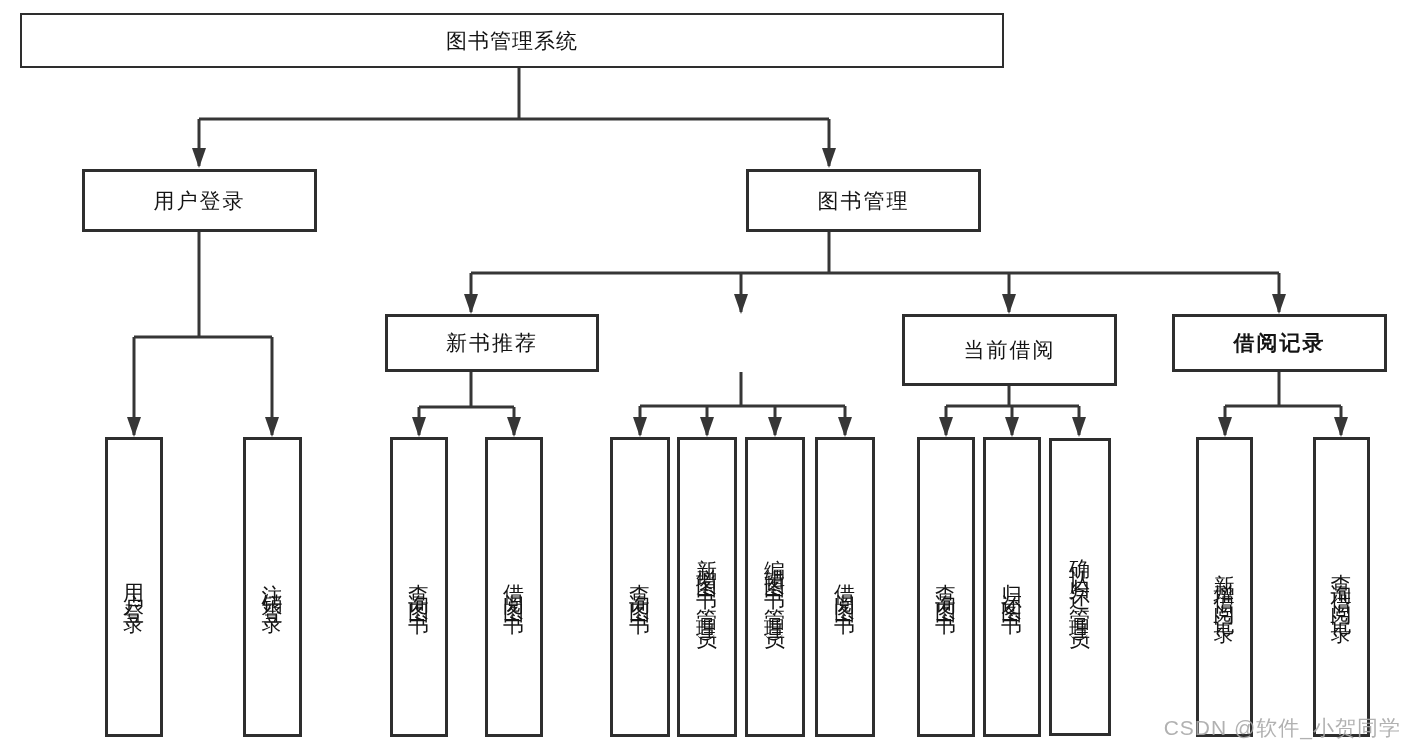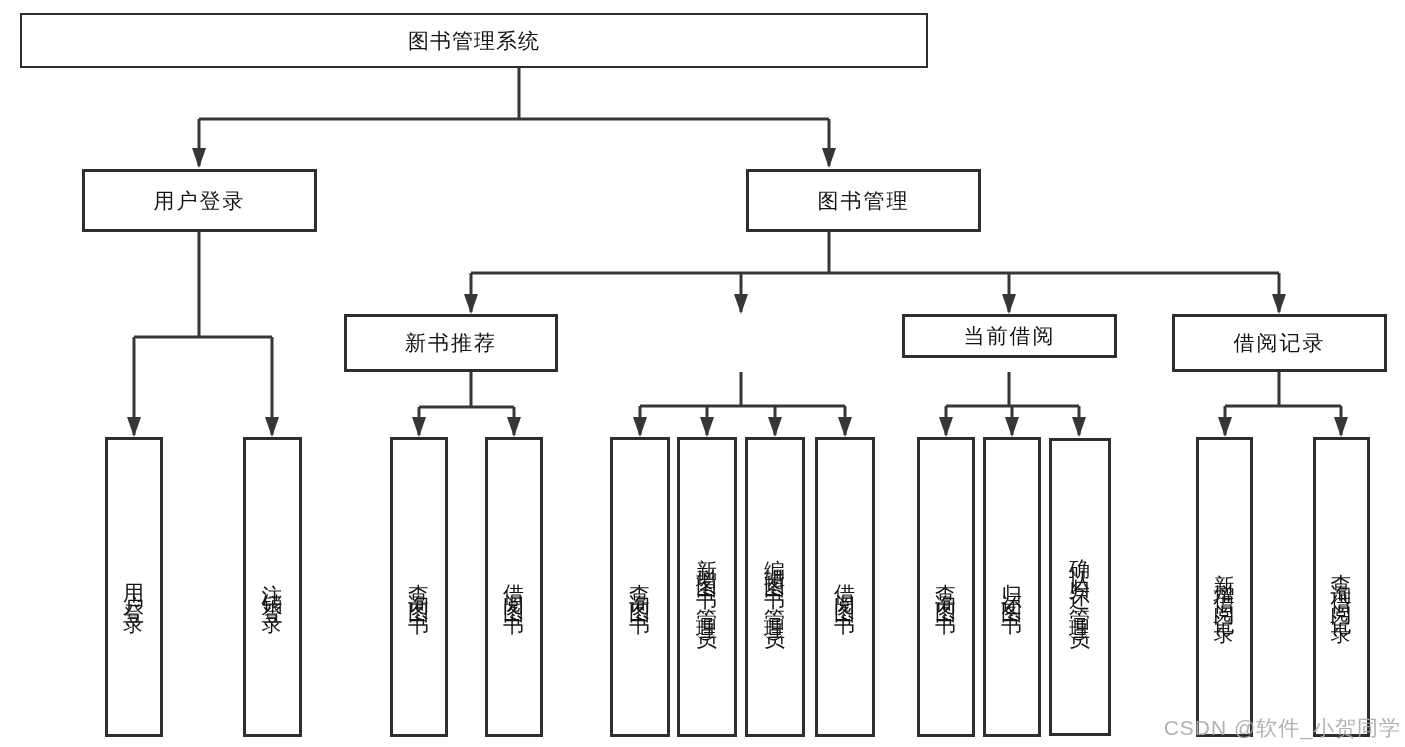--- a/index.html
+++ b/index.html
@@ -113,28 +113,28 @@
       <path d="M775 406 L775 435" marker-end="url(#ah)"></path>
       <path d="M845 406 L845 435" marker-end="url(#ah)"></path>
       <path d="M946 406 L946 435" marker-end="url(#ah)"></path>
       <path d="M1012 406 L1012 435" marker-end="url(#ah)"></path>
       <path d="M1079 406 L1079 435" marker-end="url(#ah)"></path>
       <path d="M1225 406 L1225 435" marker-end="url(#ah)"></path>
       <path d="M1341 406 L1341 435" marker-end="url(#ah)"></path>
     </g>
   </svg>
 
-  <div class="node root" style="left:20px; top:13px; width:908px; height:55px;">图书管理系统</div>
+  <div class="node root" style="left:20px; top:13px; width:984px; height:55px;">图书管理系统</div>
 
   <div class="node" style="left:82px; top:169px; width:235px; height:63px;">用户登录</div>
   <div class="node" style="left:712px; top:169px; width:235px; height:63px;margin-left:34px;">图书管理</div>
 
-  <div class="node" style="left:344px; top:314px; width:214px; height:58px;">新书推荐</div>
-  <div class="node" style="left:902px; top:314px; width:215px; height:44px;">当前借阅</div>
-  <div class="node" style="left:1172px; top:314px; width:215px; height:58px;">借阅记录</div>
+  <div class="node" style="left:385px; top:314px; width:214px; height:58px;">新书推荐</div>
+  <div class="node" style="left:902px; top:314px; width:215px; height:72px;">当前借阅</div>
+  <div class="node" style="left:1172px; top:314px; width:215px; height:58px;font-weight:bold;">借阅记录</div>
 
   <div class="vnode" style="left:105px; top:437px; width:58px; height:300px;">
     <span class="vtext">用户登录</span>
   </div>
   <div class="vnode" style="left:243px; top:437px; width:59px; height:300px;">
     <span class="vtext">注销登录</span>
   </div>
 
   <div class="vnode" style="left:390px; top:437px; width:58px; height:300px;">
     <span class="vtext">查询图书</span>

